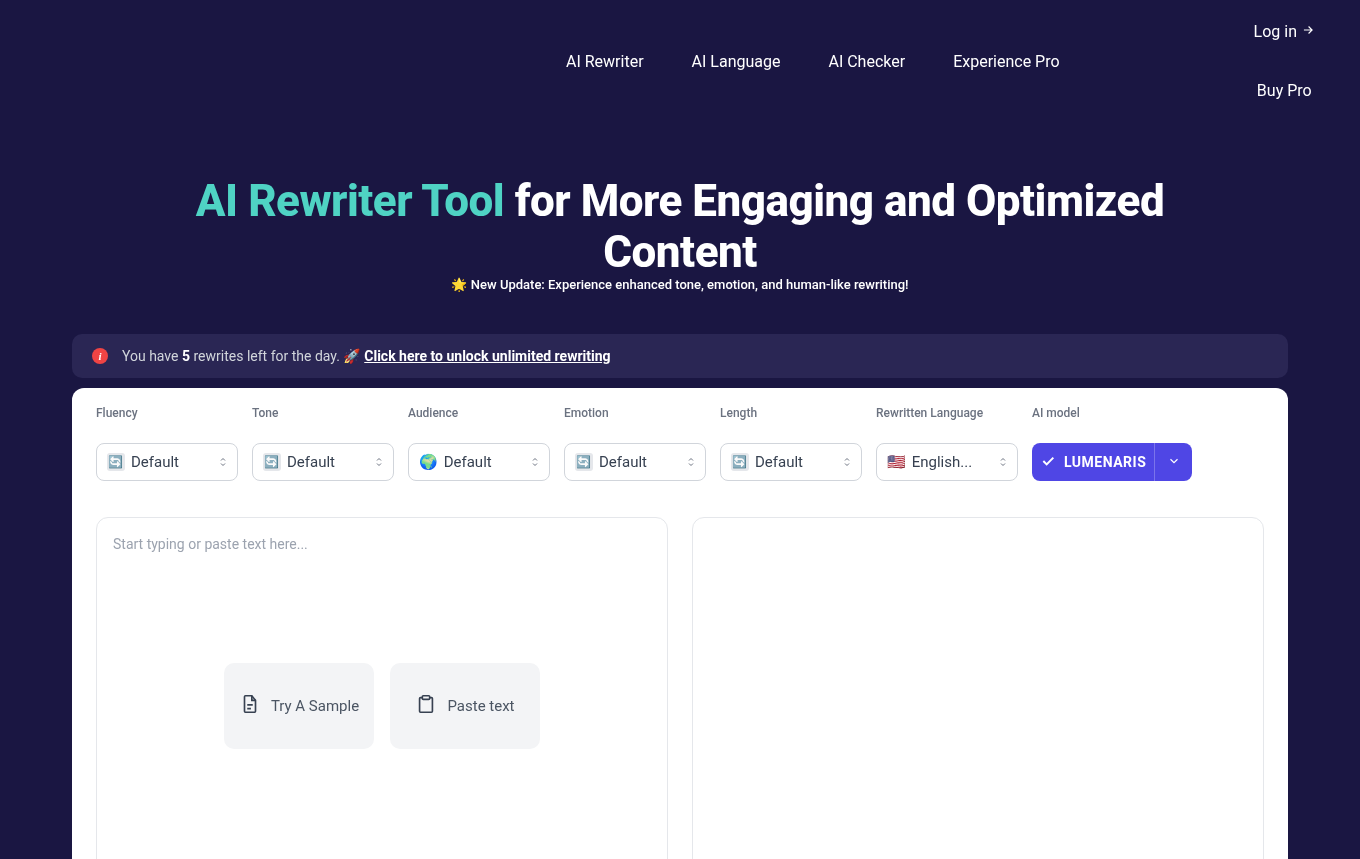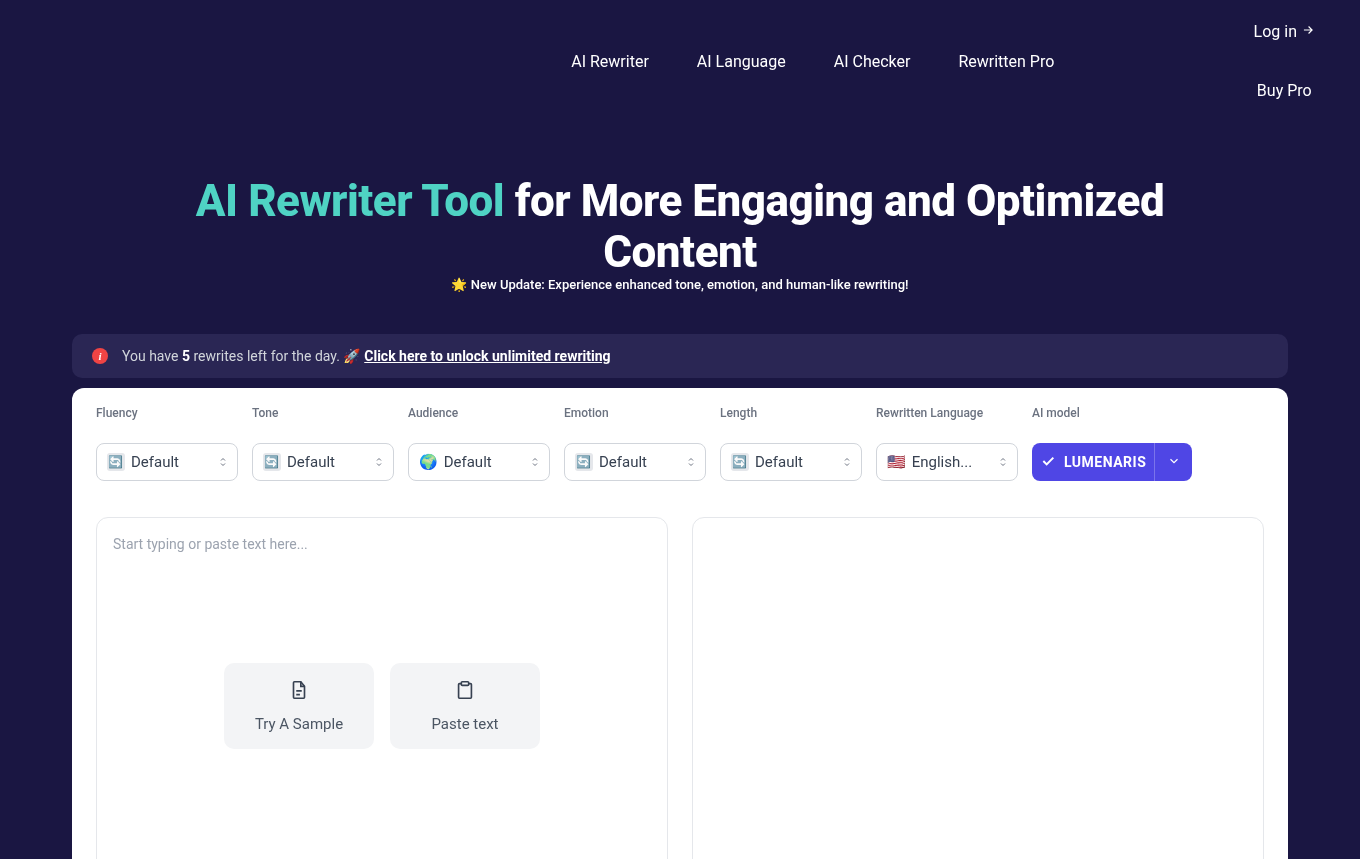--- a/index.html
+++ b/index.html
@@ -199,42 +199,42 @@
   transform: translate(-50%, -50%);
   display: flex;
   gap: 16px;
 }
 .action-card {
   width: 150px;
   height: 86px;
   background: #f3f4f6;
   border-radius: 10px;
   display: flex;
-  flex-direction: column;
+  flex-direction: row;
   align-items: center;
   justify-content: center;
   gap: 10px;
   cursor: pointer;
   color: #4b5563;
   font-size: 15px;
 }
 .action-card svg { width: 22px; height: 22px; color: #374151; }
 .arrow-icon svg { width: 14px; height: 14px; }
 </style>
 </head>
 <body>
 
 <div class="hero">
   <nav class="nav">
     <div class="nav-left"></div>
     <div class="nav-center">
       <span class="nav-link">AI Rewriter</span>
       <span class="nav-link">AI Language</span>
       <span class="nav-link">AI Checker</span>
-      <span class="nav-link">Rewritten Pro</span>
+      <span class="nav-link">Experience Pro</span>
     </div>
     <div class="nav-right">
       <span class="login-link">
         <span>Log in</span>
         <span class="arrow-icon">
           <svg viewBox="0 0 24 24" fill="none" stroke="currentColor" stroke-width="2">
               <path d="M5 12h14M13 6l6 6-6 6"></path>
             </svg>
         </span>
       </span>

